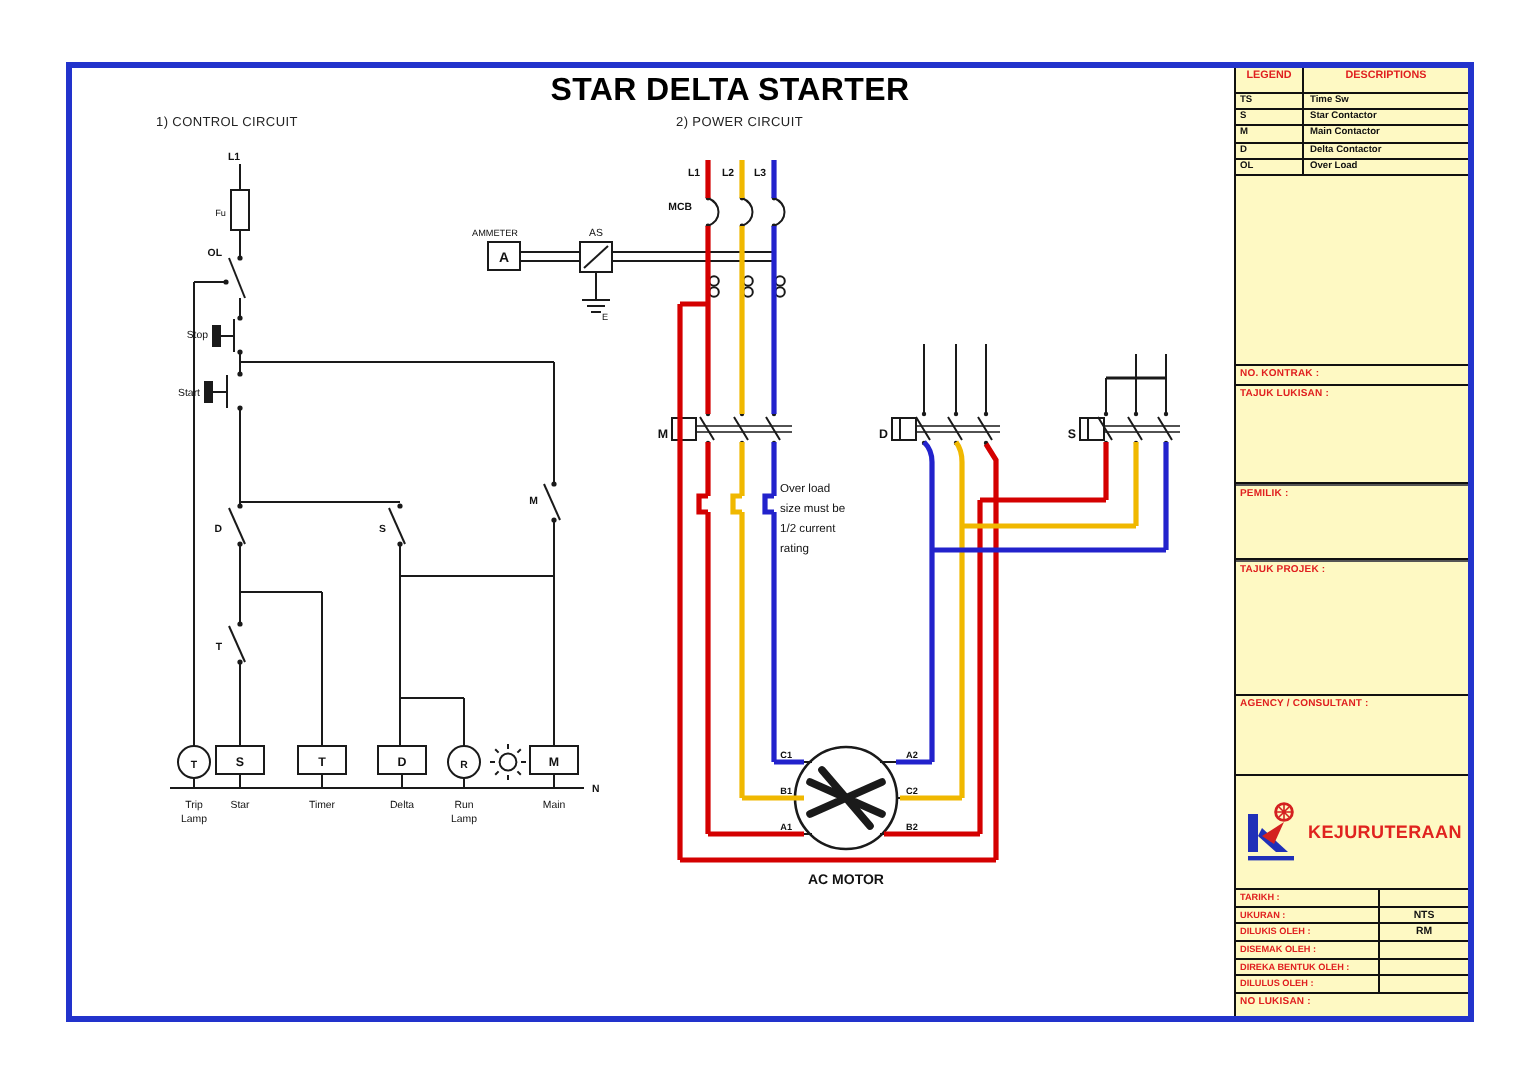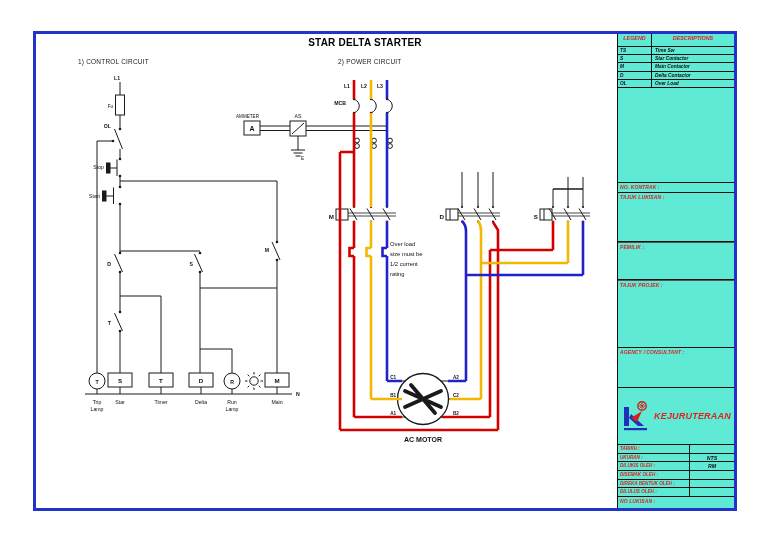--- a/index.html
+++ b/index.html
@@ -2,39 +2,39 @@
 <html><head>
 <meta charset="utf-8">
 <style>
   html,body{margin:0;padding:0;background:#ffffff;}
   *{box-sizing:border-box;}
   .sheet{position:relative;width:768px;height:543px;background:#ffffff;overflow:hidden;
          font-family:"Liberation Sans",sans-serif;color:#111;}
   .frame{position:absolute;left:33px;top:31px;width:704px;height:480px;
          border:3px solid #2233cc;pointer-events:none;}
   .title{position:absolute;left:265px;top:37px;width:200px;text-align:center;
-         font-size:10px;font-weight:bold;letter-spacing:.2px;color:#000;}
+         font-size:16px;font-weight:bold;letter-spacing:.2px;color:#000;}
   .sec{position:absolute;font-size:6.5px;color:#222;letter-spacing:.2px;}
   .sec-control{left:78px;top:58px;}
   .sec-power{left:338px;top:58px;}
   .cvs{position:absolute;left:0;top:0;width:768px;height:543px;}
   svg text{font-family:"Liberation Sans",sans-serif;fill:#111;}
   .t4{font-size:4.6px;}
   .t4b{font-size:4.6px;font-weight:bold;}
   .t5{font-size:5.2px;}
   .t5b{font-size:5.2px;font-weight:bold;}
   .t6{font-size:5.8px;}
   .t6b{font-size:6.2px;font-weight:bold;}
   .t7b{font-size:7px;font-weight:bold;}
   .te{text-anchor:end;}
   .tm{text-anchor:middle;}
 
   
   .tb{position:absolute;left:617px;top:31px;width:117px;height:479px;
-      border-left:1px solid #111;background:#5eead4;font-family:"Liberation Sans",sans-serif;font-style:italic;}
+      border-left:1px solid #111;background:#fef9c3;font-family:"Liberation Sans",sans-serif;}
   .lg-head,.lg-row{display:flex;border-bottom:1px solid #111;}
   .lg-head{height:16px;line-height:15px;}
   .lg-row{height:8.2px;line-height:8px;}
   .lg-c1{width:34px;border-right:1px solid #111;padding-left:2px;overflow:hidden;}
   .lg-c2{flex:1;padding-left:3px;overflow:hidden;}
   .lg-head .lg-c1,.lg-head .lg-c2{color:#e02020;font-weight:bold;font-size:5.4px;text-align:center;padding-left:0;}
   .lg-row .lg-c1,.lg-row .lg-c2{font-size:4.8px;font-weight:bold;color:#111;}
   .tb-empty{height:95px;border-bottom:1px solid #111;}
   .tb-strip{height:10px;border-bottom:1px solid #111;}
   .tb-box{border-bottom:1px solid #111;}

